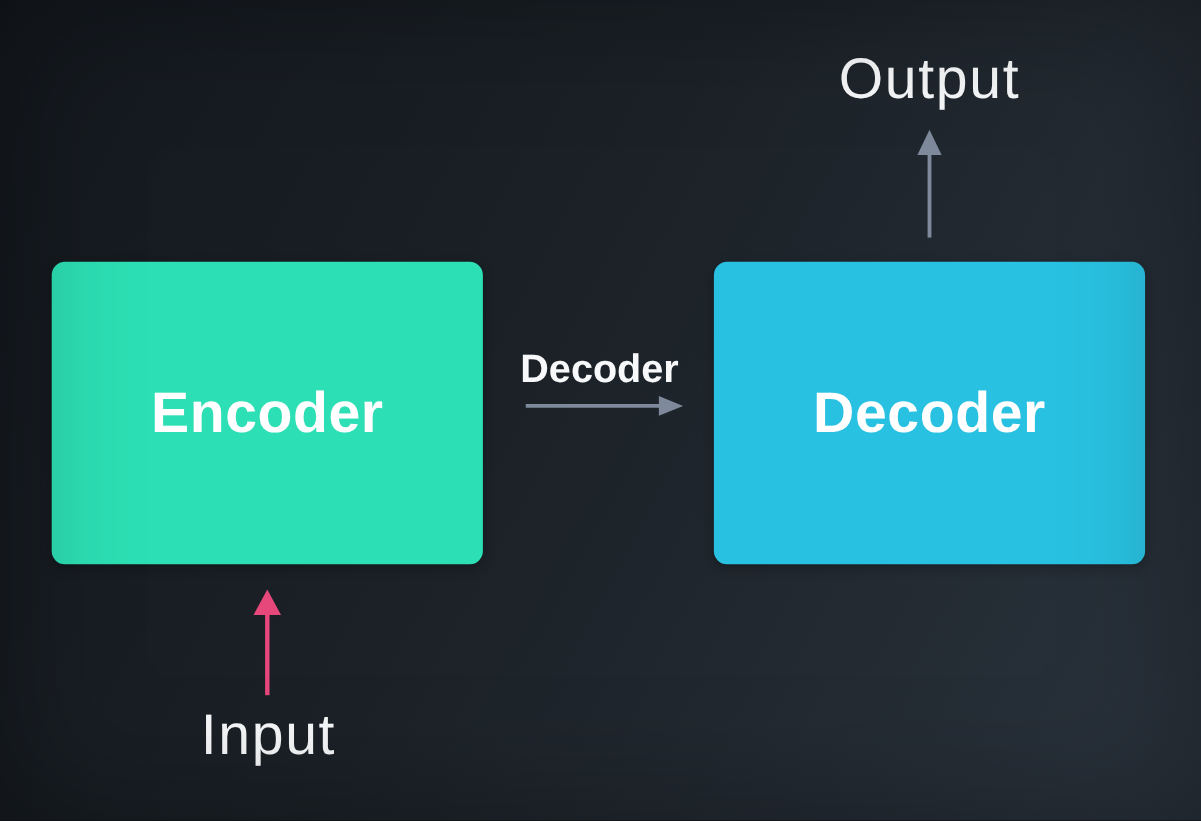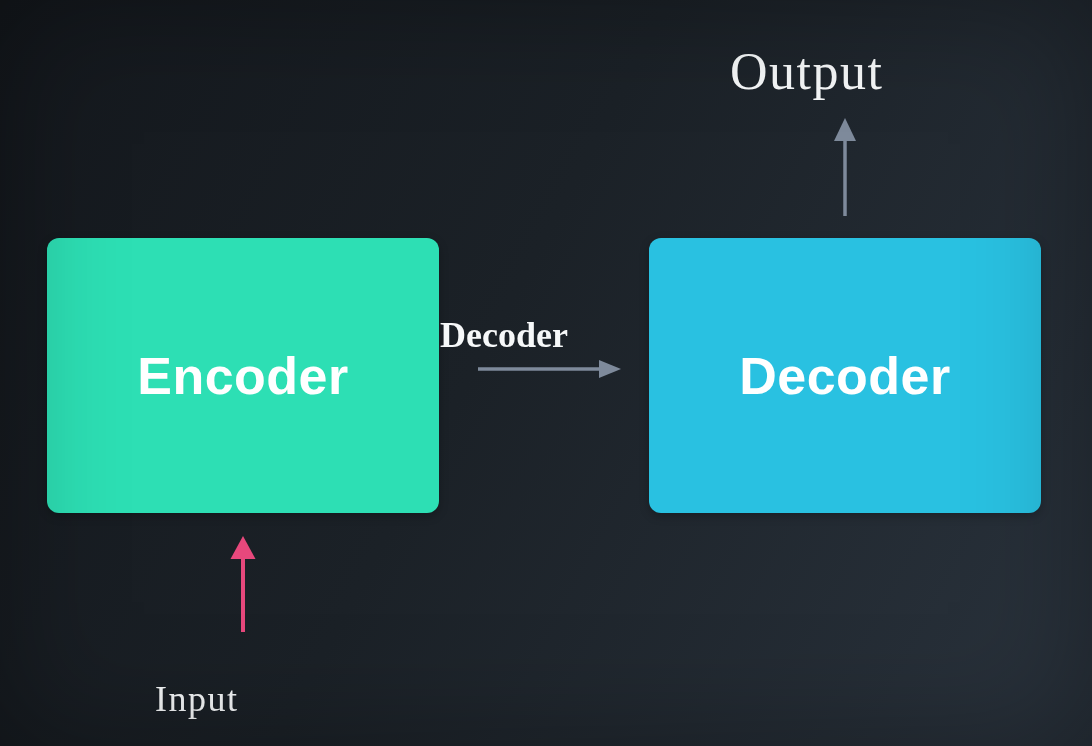--- a/index.html
+++ b/index.html
@@ -38,46 +38,44 @@
     color: #ffffff;
     font-size: 52px;
     font-weight: bold;
     letter-spacing: 0.5px;
   }
   #encoder-node { left: 47px; }
   #decoder-node { left: 649px; }
   .flow-label {
     position: absolute;
     color: #f6f8f9;
-    text-align: left;
-    font-family: Liberation Serif, serif;
+    text-align: center;
   }
   #context-label {
     left: 440px;
     top: 314px;
     width: 210px;
     font-size: 36px;
     font-weight: bold;
   }
   #output-label {
     left: 730px;
     top: 42px;
     width: 230px;
     font-size: 52px;
     font-weight: normal;
     letter-spacing: 1.5px;
   }
   #input-label {
-    left: 155px;
+    left: 144px;
     top: 638px;
     width: 200px;
-    font-size: 36px;
+    font-size: 52px;
     font-weight: normal;
     letter-spacing: 1.5px;
-    margin-top: 40px;
   }
   #arrow-layer {
     position: absolute;
     inset: 0;
     pointer-events: none;
   }
 </style>
 </head>
 <body>
 

